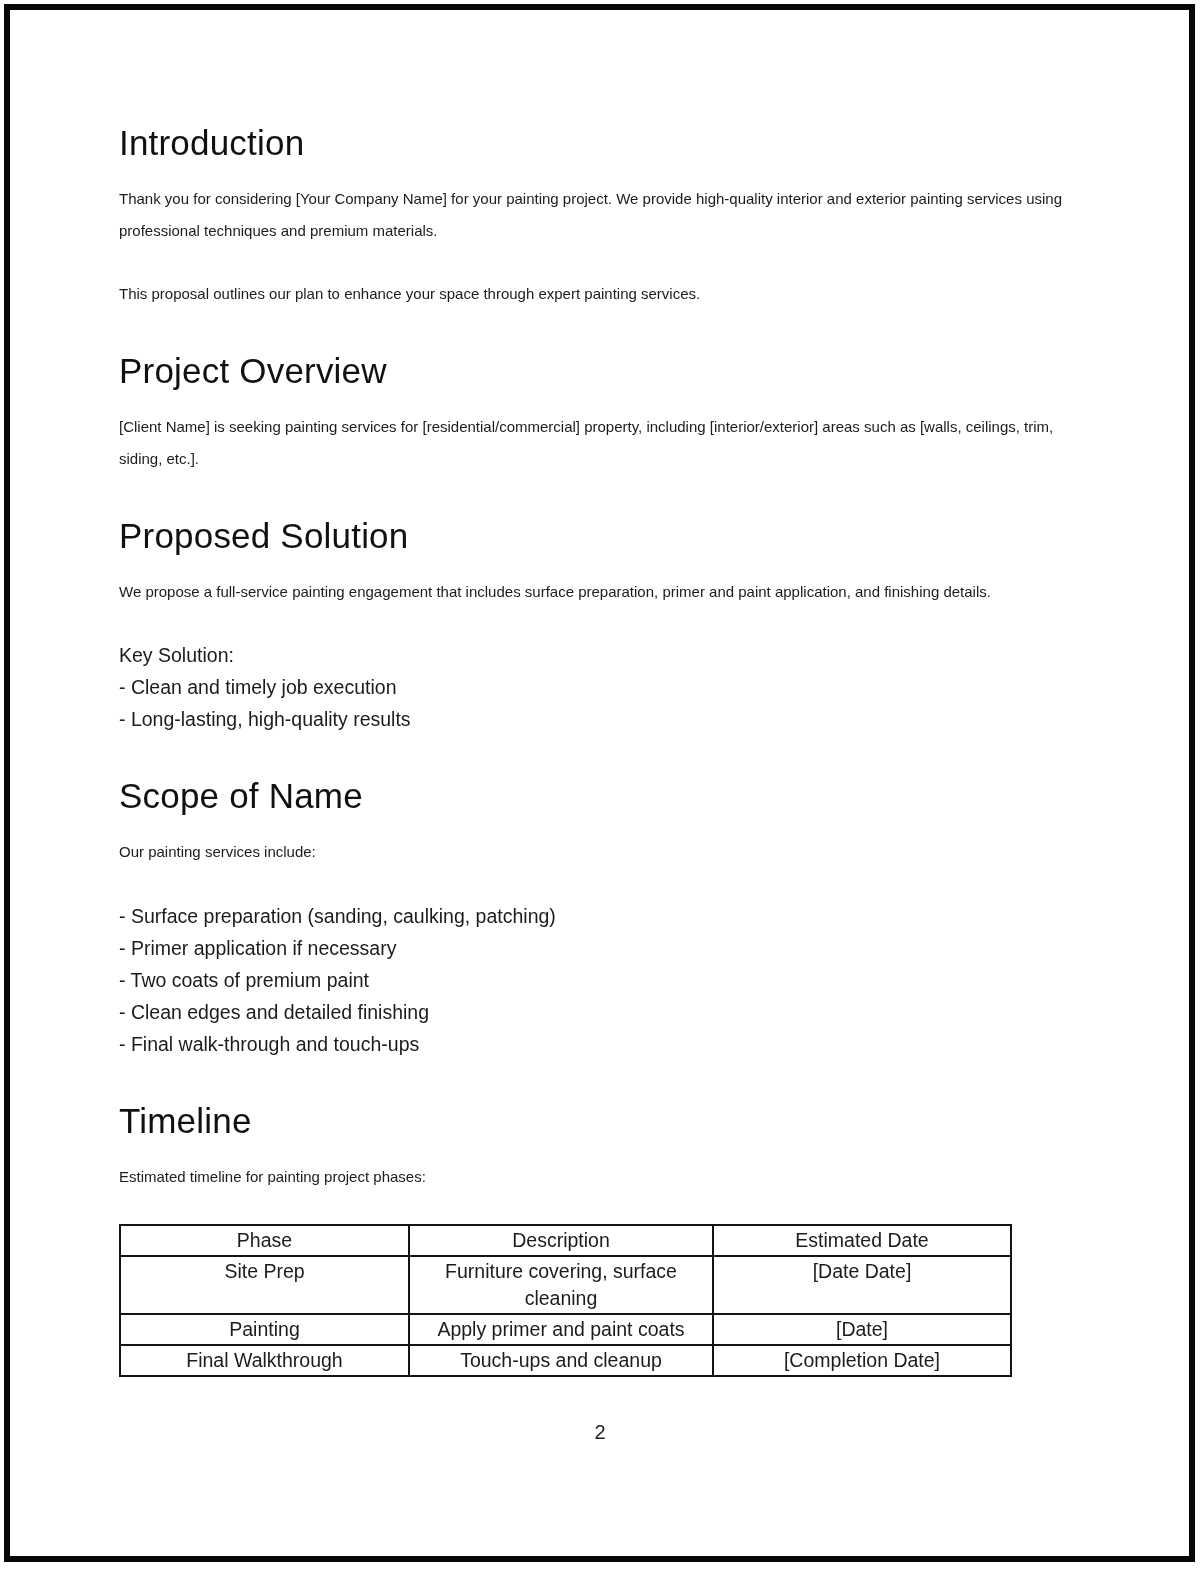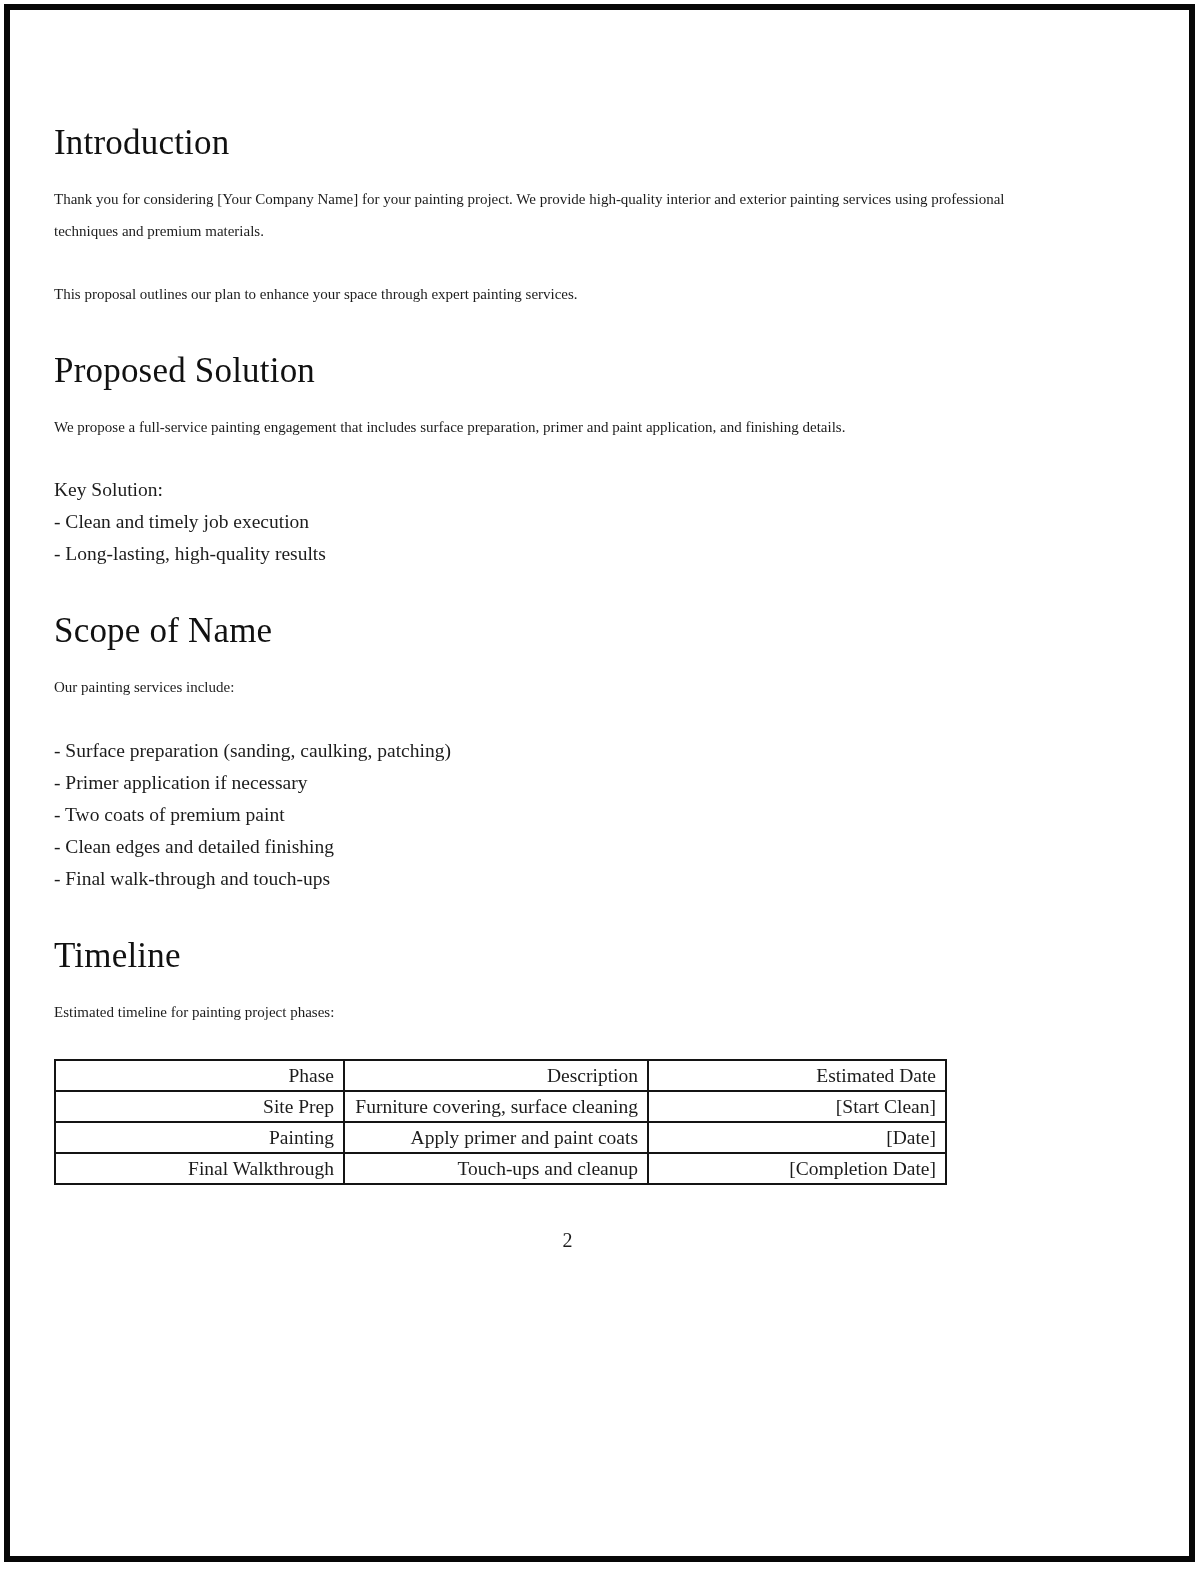--- a/index.html
+++ b/index.html
@@ -20,22 +20,21 @@
   .frame {
     position: absolute;
     top: 4px;
     left: 4px;
     right: 5px;
     bottom: 7px;
     border: 6px solid #070707;
     pointer-events: none;
   }
   .content {
-    padding: 122px 119px 0 54px;
-    font-family: Liberation Serif, serif;
+    padding: 122px 119px 0 119px;
   }
   .heading {
     font-size: 35px;
     line-height: 42px;
     font-weight: 400;
     color: #111111;
     margin: 40px 0 19px 0;
     letter-spacing: 0.2px;
   }
   .heading.first {
@@ -64,21 +63,21 @@
     border-collapse: collapse;
     width: 891px;
     table-layout: fixed;
     font-size: 19.5px;
     color: #1c1c1c;
   }
   table.timeline th,
   table.timeline td {
     border: 2px solid #141414;
     font-weight: 400;
-    text-align: right;
+    text-align: center;
     vertical-align: top;
     padding: 1px 9px 1px 9px;
     line-height: 27px;
   }
   col.c1 { width: 289px; }
   col.c2 { width: 304px; }
   col.c3 { width: 298px; }
   .page-number {
     margin-top: 41px;
     text-align: center;
@@ -94,20 +93,24 @@
   <div class="frame"></div>
 
   <div class="content">
 
     <section>
       <h1 class="heading first">Introduction</h1>
       <p class="para">Thank you for considering [Your Company Name] for your painting project. We provide high-quality interior and exterior painting services using professional techniques and premium materials.</p>
       <p class="para">This proposal outlines our plan to enhance your space through expert painting services.</p>
     </section>
 
+    <section>
+      <h1 class="heading">Project Overview</h1>
+      <p class="para">[Client Name] is seeking painting services for [residential/commercial] property, including [interior/exterior] areas such as [walls, ceilings, trim, siding, etc.].</p>
+    </section>
 
     <section>
       <h1 class="heading">Proposed Solution</h1>
       <p class="para">We propose a full-service painting engagement that includes surface preparation, primer and paint application, and finishing details.</p>
       <div class="line-block">
         <div class="line">Key Solution:</div>
         <div class="line">- Clean and timely job execution</div>
         <div class="line">- Long-lasting, high-quality results</div>
       </div>
     </section>
@@ -138,21 +141,21 @@
           <tr>
             <th>Phase</th>
             <th>Description</th>
             <th>Estimated Date</th>
           </tr>
         </thead>
         <tbody>
           <tr>
             <td>Site Prep</td>
             <td>Furniture covering, surface cleaning</td>
-            <td>[Start Clean]</td>
+            <td>[Date Date]</td>
           </tr>
           <tr>
             <td>Painting</td>
             <td>Apply primer and paint coats</td>
             <td>[Date]</td>
           </tr>
           <tr>
             <td>Final Walkthrough</td>
             <td>Touch-ups and cleanup</td>
             <td>[Completion Date]</td>

